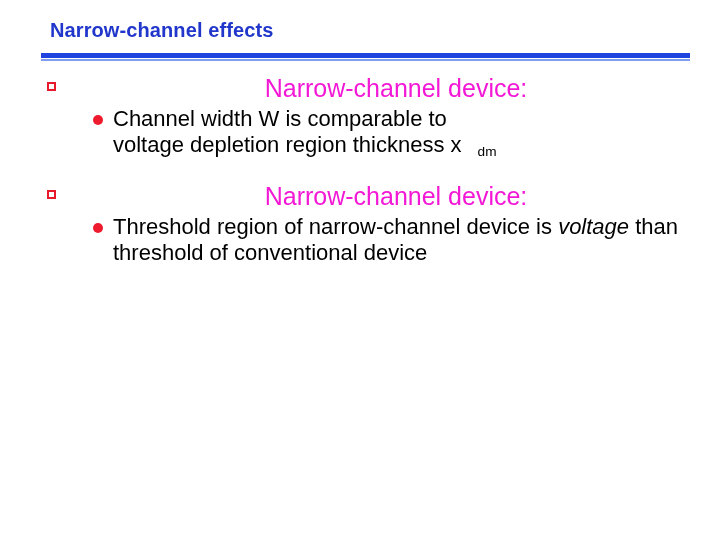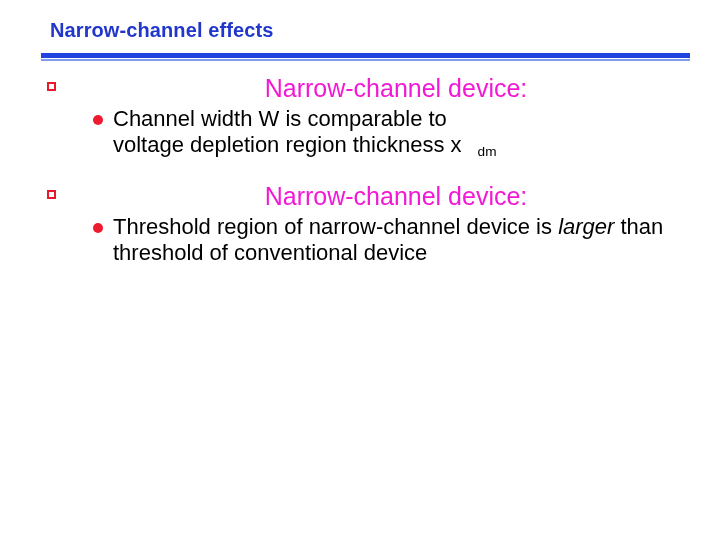--- a/index.html
+++ b/index.html
@@ -134,17 +134,17 @@
     <div class="gap-after-block"></div>
 
     <div class="lvl1">
       <span class="marker"></span>
       <span>Narrow-channel device:</span>
     </div>
 
     <div class="gap-small"></div>
 
     <div class="lvl2">
-      <span class="marker"></span><span>Threshold region of narrow-channel device is </span><em>larger</em><span> than threshold of conventional device</span>
+      <span class="marker"></span><span>Threshold region of narrow-channel device is </span><em>voltage</em><span> than threshold of conventional device</span>
     </div>
 
   </div>
 </div>
 
 </body></html>

